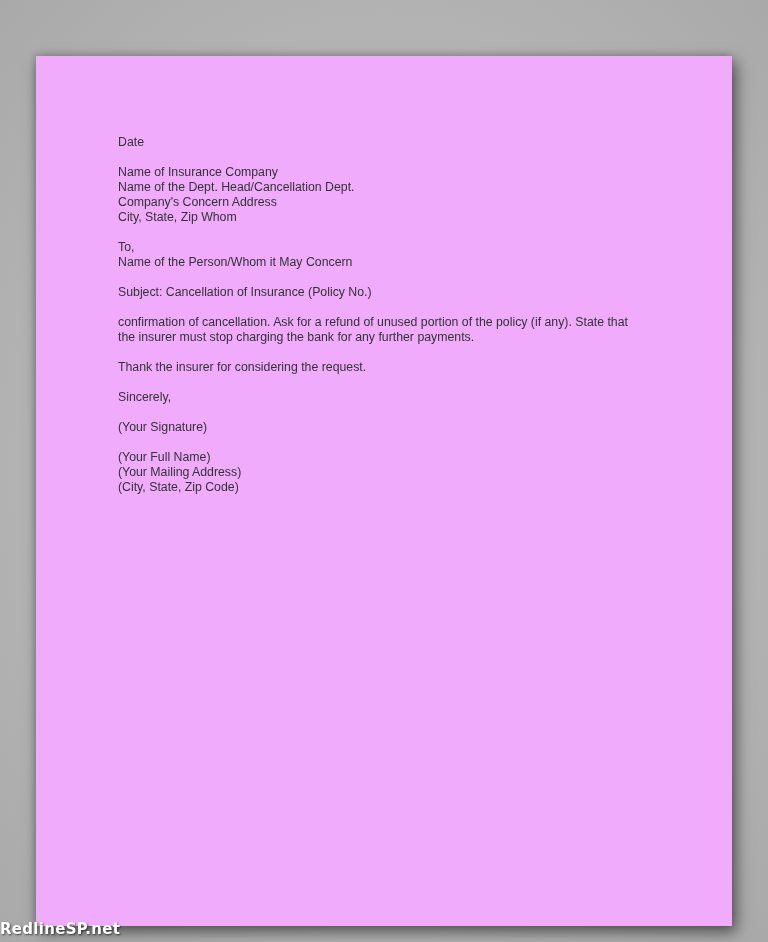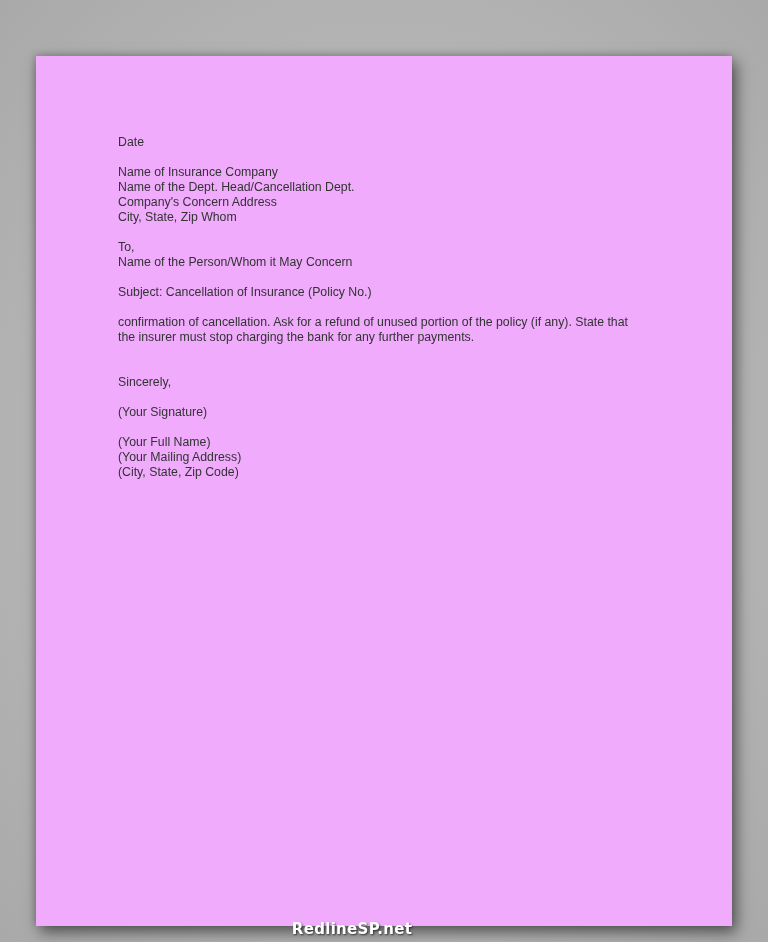--- a/index.html
+++ b/index.html
@@ -14,21 +14,21 @@
     box-shadow: 4px 6px 14px rgba(0,0,0,0.55), -2px -2px 6px rgba(0,0,0,0.15);
     margin-top: 20px;
   }
   .content {
     position:absolute; left:82px; top:79px; width:560px;
     font-size:12.3px; line-height:15px; color:#333333;
   }
   .line { display:block; white-space:nowrap; }
   .gap { height:15px; }
   .watermark {
-    position:absolute; left:0; width:704px; top:920px; text-align:center;
+    position:absolute; left:0; width:704px; top:920px; text-align:left;
     font-family: "DejaVu Sans", sans-serif; font-weight:bold; font-size:15px;
     color:#ffffff; text-shadow: 1px 1px 2px rgba(0,0,0,0.6);
     letter-spacing:0.3px;
   }
 </style>
 </head>
 <body>
 
 <div class="page">
   <div class="content">
@@ -46,20 +46,21 @@
       <span class="line">Name of the Person/Whom it May Concern</span>
     </div>
     <div class="gap"></div>
     <span class="line">Subject: Cancellation of Insurance (Policy No.)</span>
     <div class="gap"></div>
     <div>
       <span class="line">confirmation of cancellation. Ask for a refund of unused portion of the policy (if any). State that</span>
       <span class="line">the insurer must stop charging the bank for any further payments.</span>
     </div>
     <div class="gap"></div>
+    <span class="line">Thank the insurer for considering the request.</span>
     <div class="gap"></div>
     <span class="line">Sincerely,</span>
     <div class="gap"></div>
     <span class="line">(Your Signature)</span>
     <div class="gap"></div>
     <div>
       <span class="line">(Your Full Name)</span>
       <span class="line">(Your Mailing Address)</span>
       <span class="line">(City, State, Zip Code)</span>
     </div>

